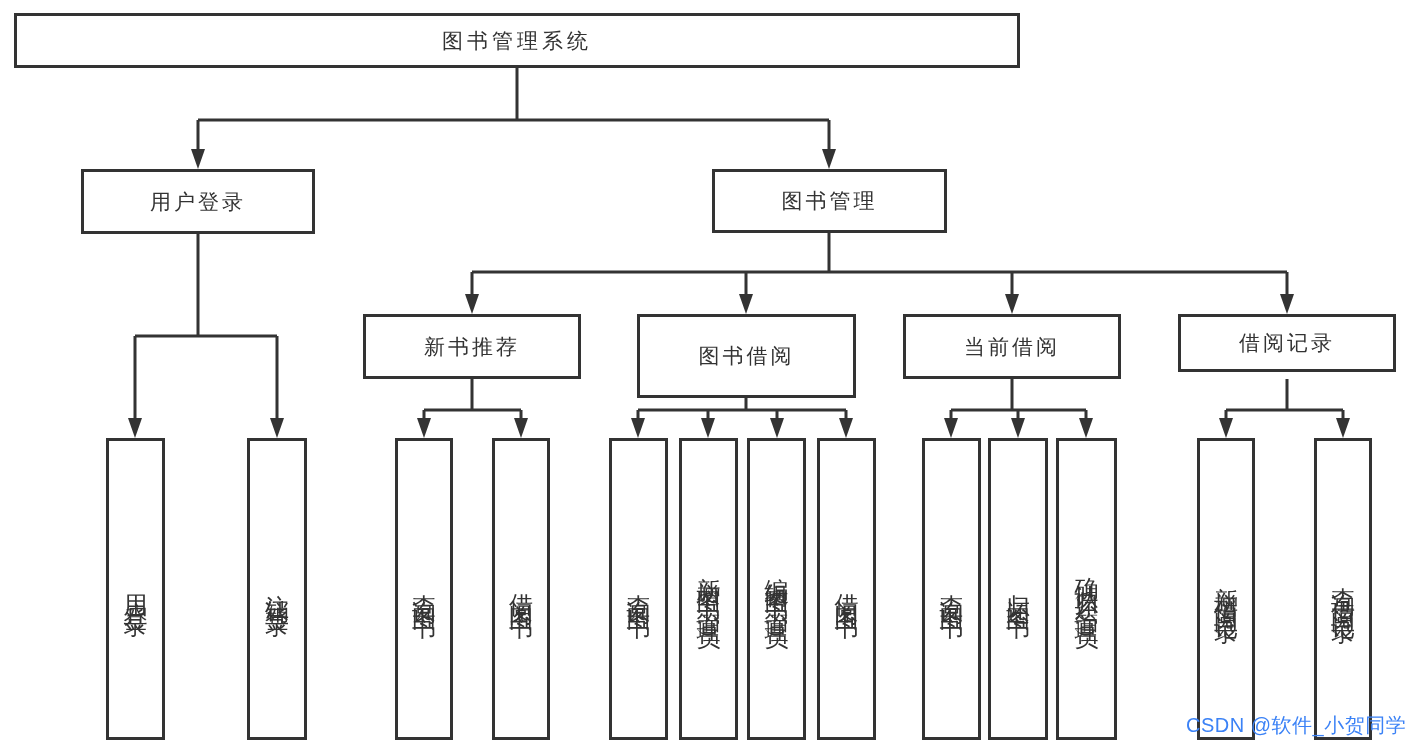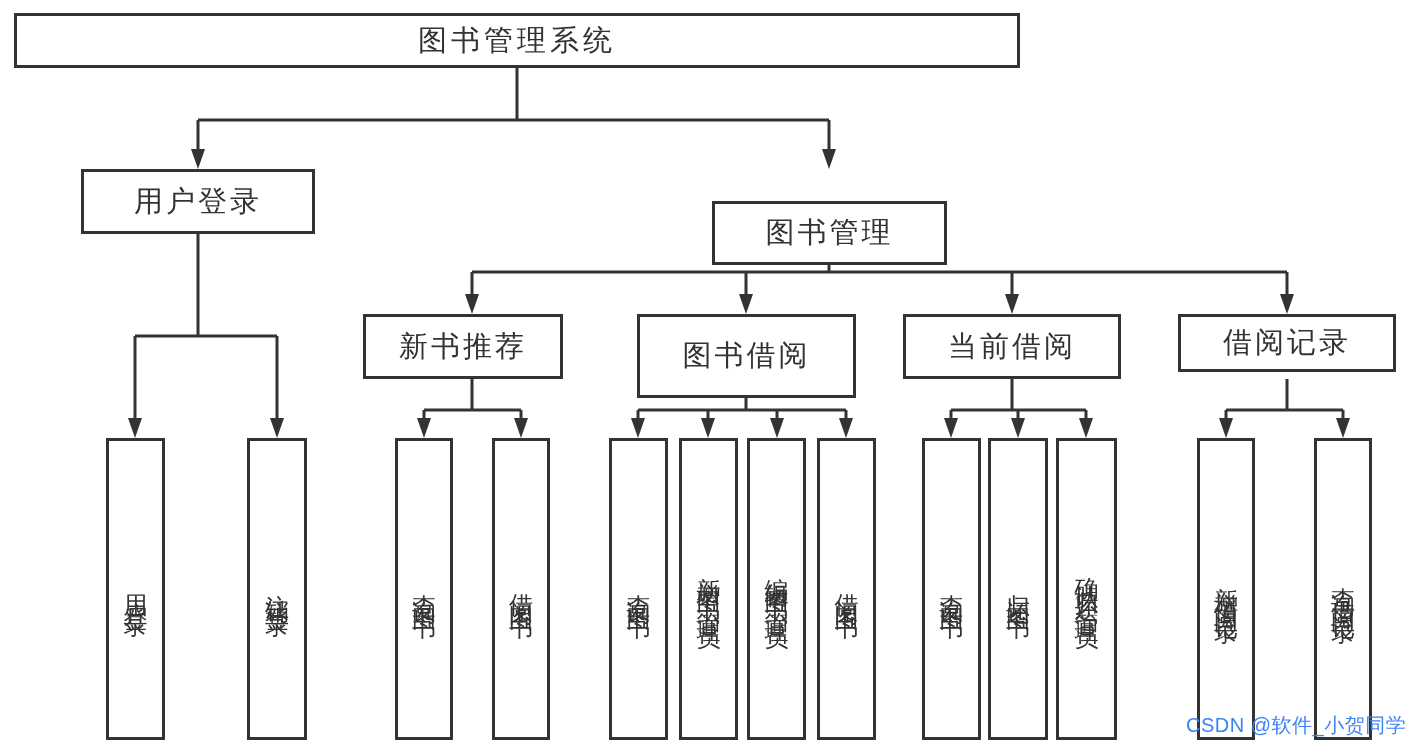--- a/index.html
+++ b/index.html
@@ -17,21 +17,21 @@
     box-sizing:border-box;
     border:3px solid #333333;
     background:#ffffff;
     display:flex;
     align-items:center;
     justify-content:center;
     text-align:center;
     z-index:2;
   }
   .hlabel{
-    font-size:29px;
+    font-size:21px;
     letter-spacing:3px;
     white-space:nowrap;
     color:#333333;
   }
   .root .hlabel{letter-spacing:4px;}
   .vbox .vlabel{
     writing-mode:vertical-rl;
     text-orientation:mixed;
     font-size:24px;
     letter-spacing:7px;
@@ -93,25 +93,25 @@
     </g>
   </svg>
 
   <div class="box root" style="left:14px;top:13px;width:1006px;height:55px;">
     <span class="hlabel">图书管理系统</span>
   </div>
 
   <div class="box" style="left:81px;top:169px;width:234px;height:65px;">
     <span class="hlabel">用户登录</span>
   </div>
-  <div class="box" style="left:712px;top:169px;width:235px;height:64px;margin-top:32px;">
+  <div class="box" style="left:712px;top:169px;width:235px;height:64px;">
     <span class="hlabel">图书管理</span>
   </div>
 
-  <div class="box" style="left:363px;top:314px;width:200px;height:65px;">
+  <div class="box" style="left:363px;top:314px;width:218px;height:65px;">
     <span class="hlabel">新书推荐</span>
   </div>
   <div class="box" style="left:637px;top:314px;width:219px;height:84px;align-items:center;">
     <span class="hlabel">图书借阅</span>
   </div>
   <div class="box" style="left:903px;top:314px;width:218px;height:65px;">
     <span class="hlabel">当前借阅</span>
   </div>
   <div class="box" style="left:1178px;top:314px;width:218px;height:58px;">
     <span class="hlabel">借阅记录</span>

